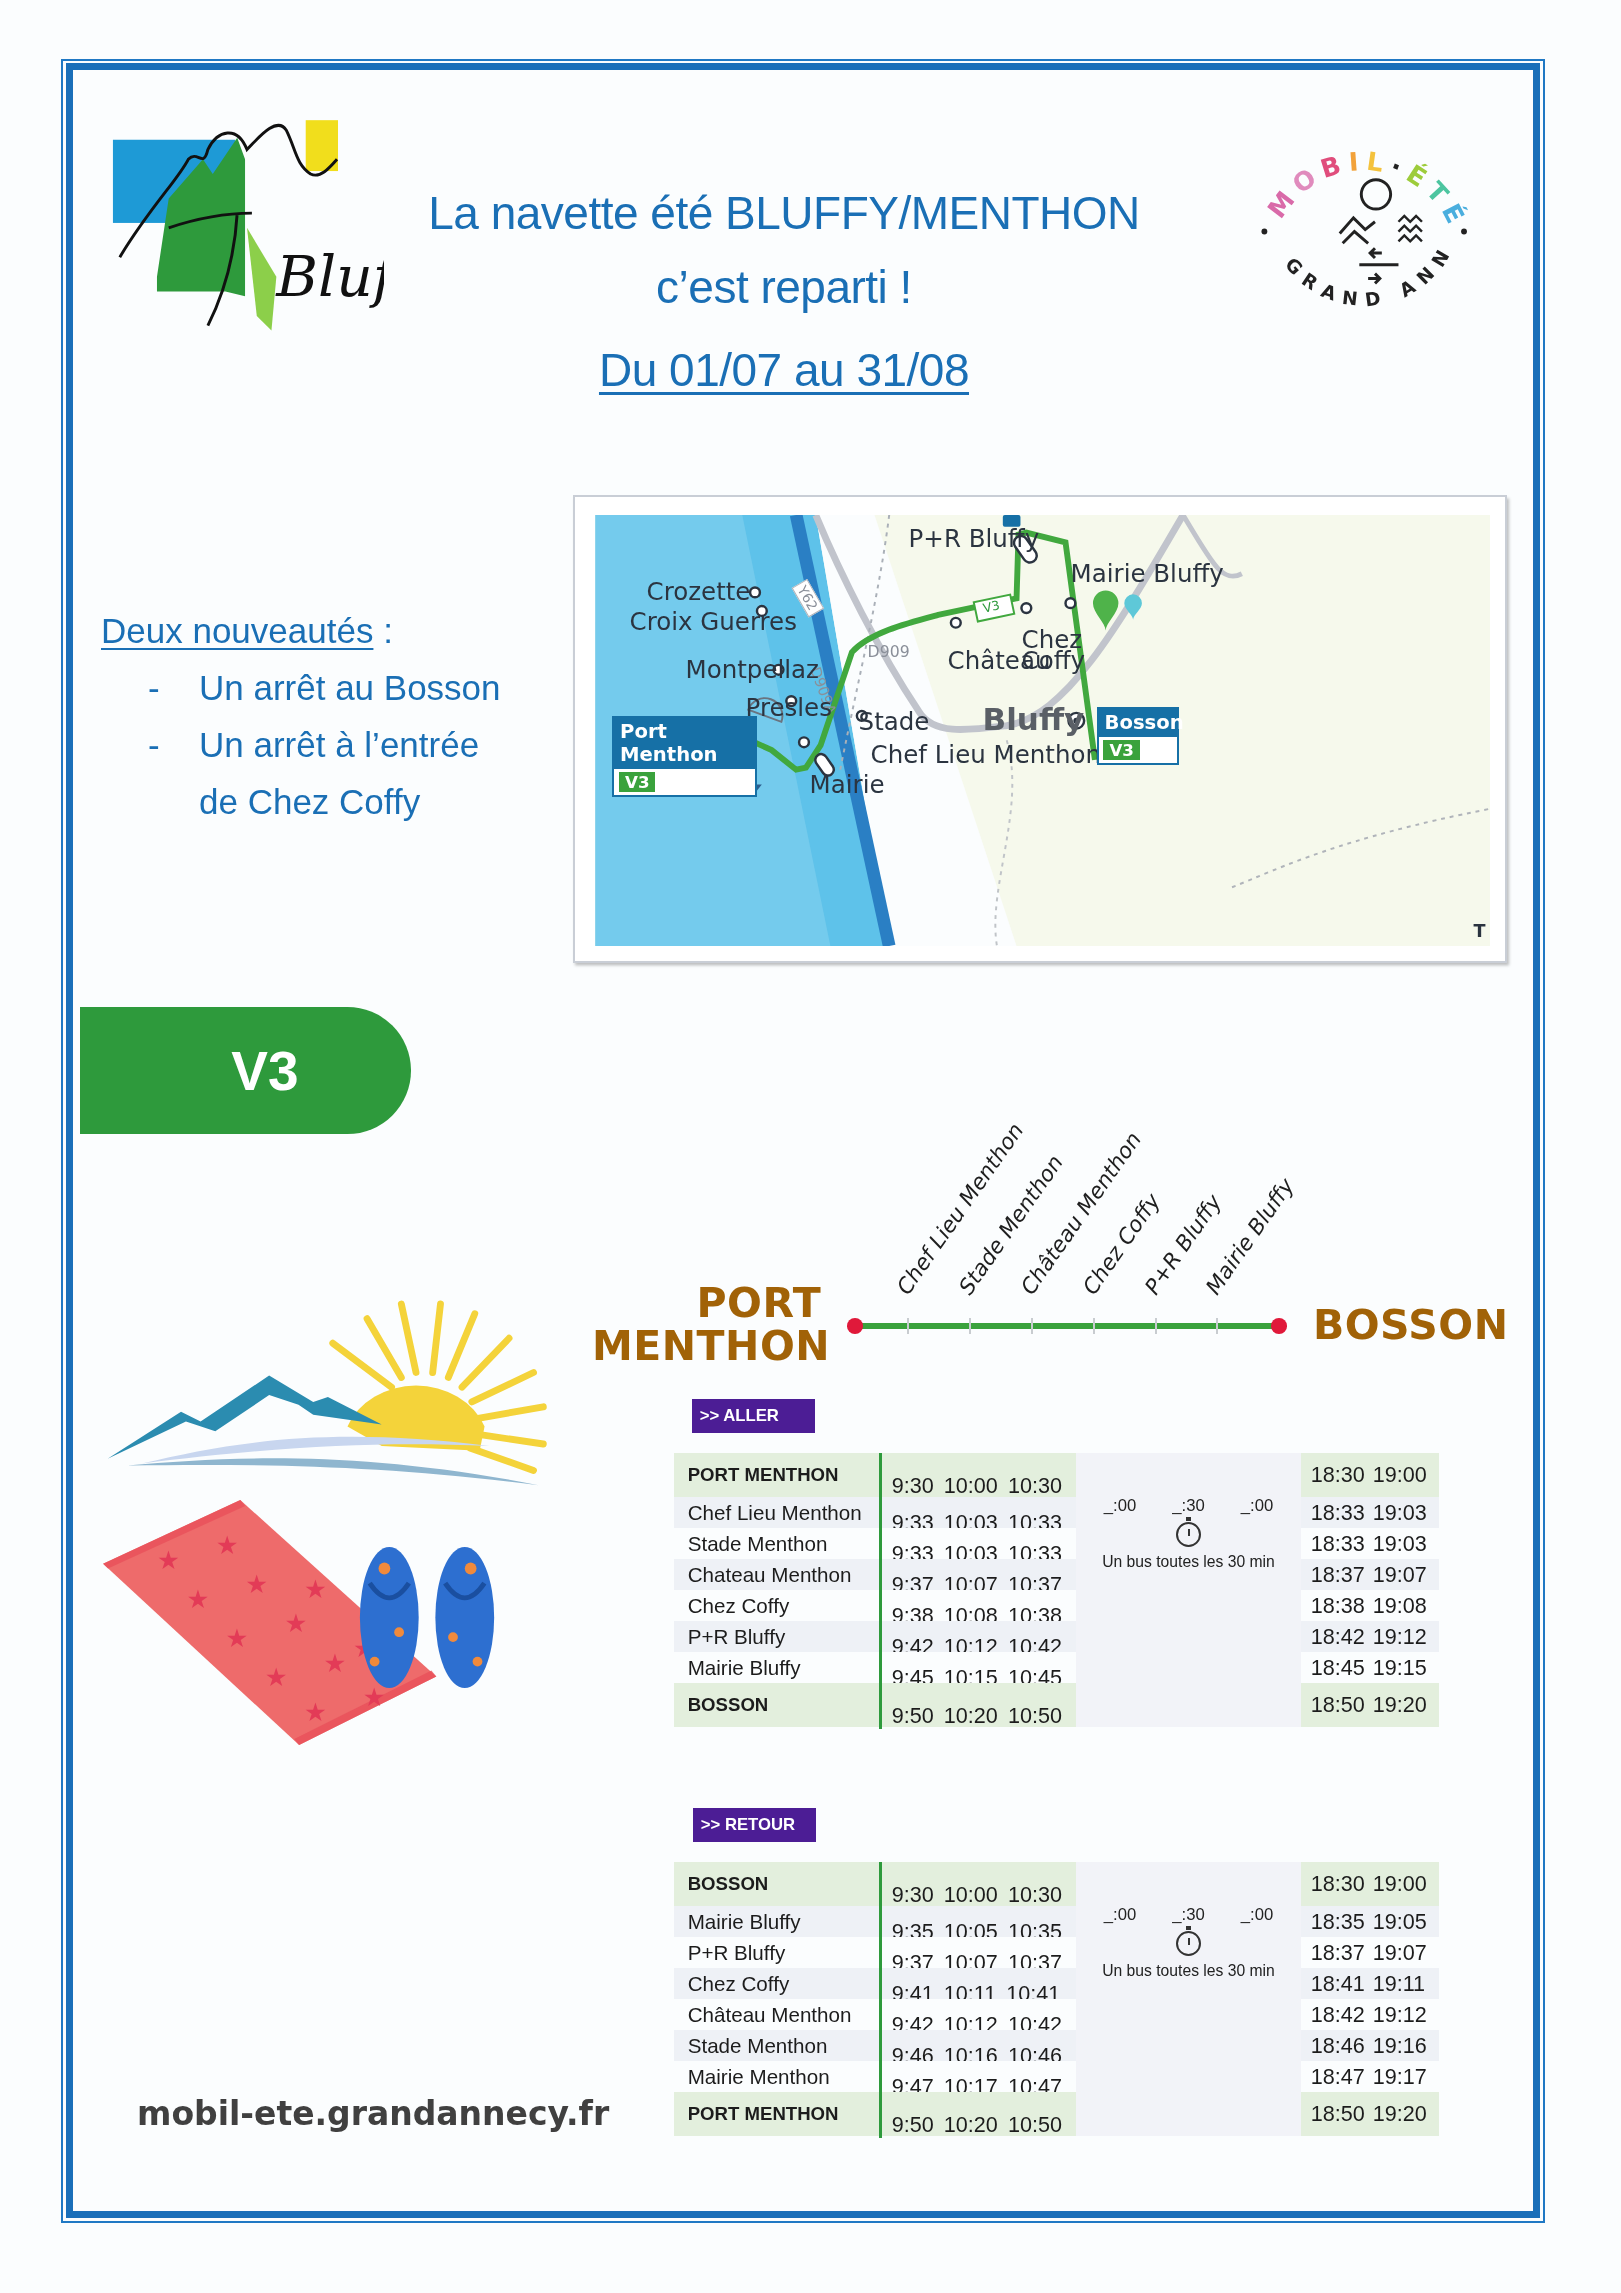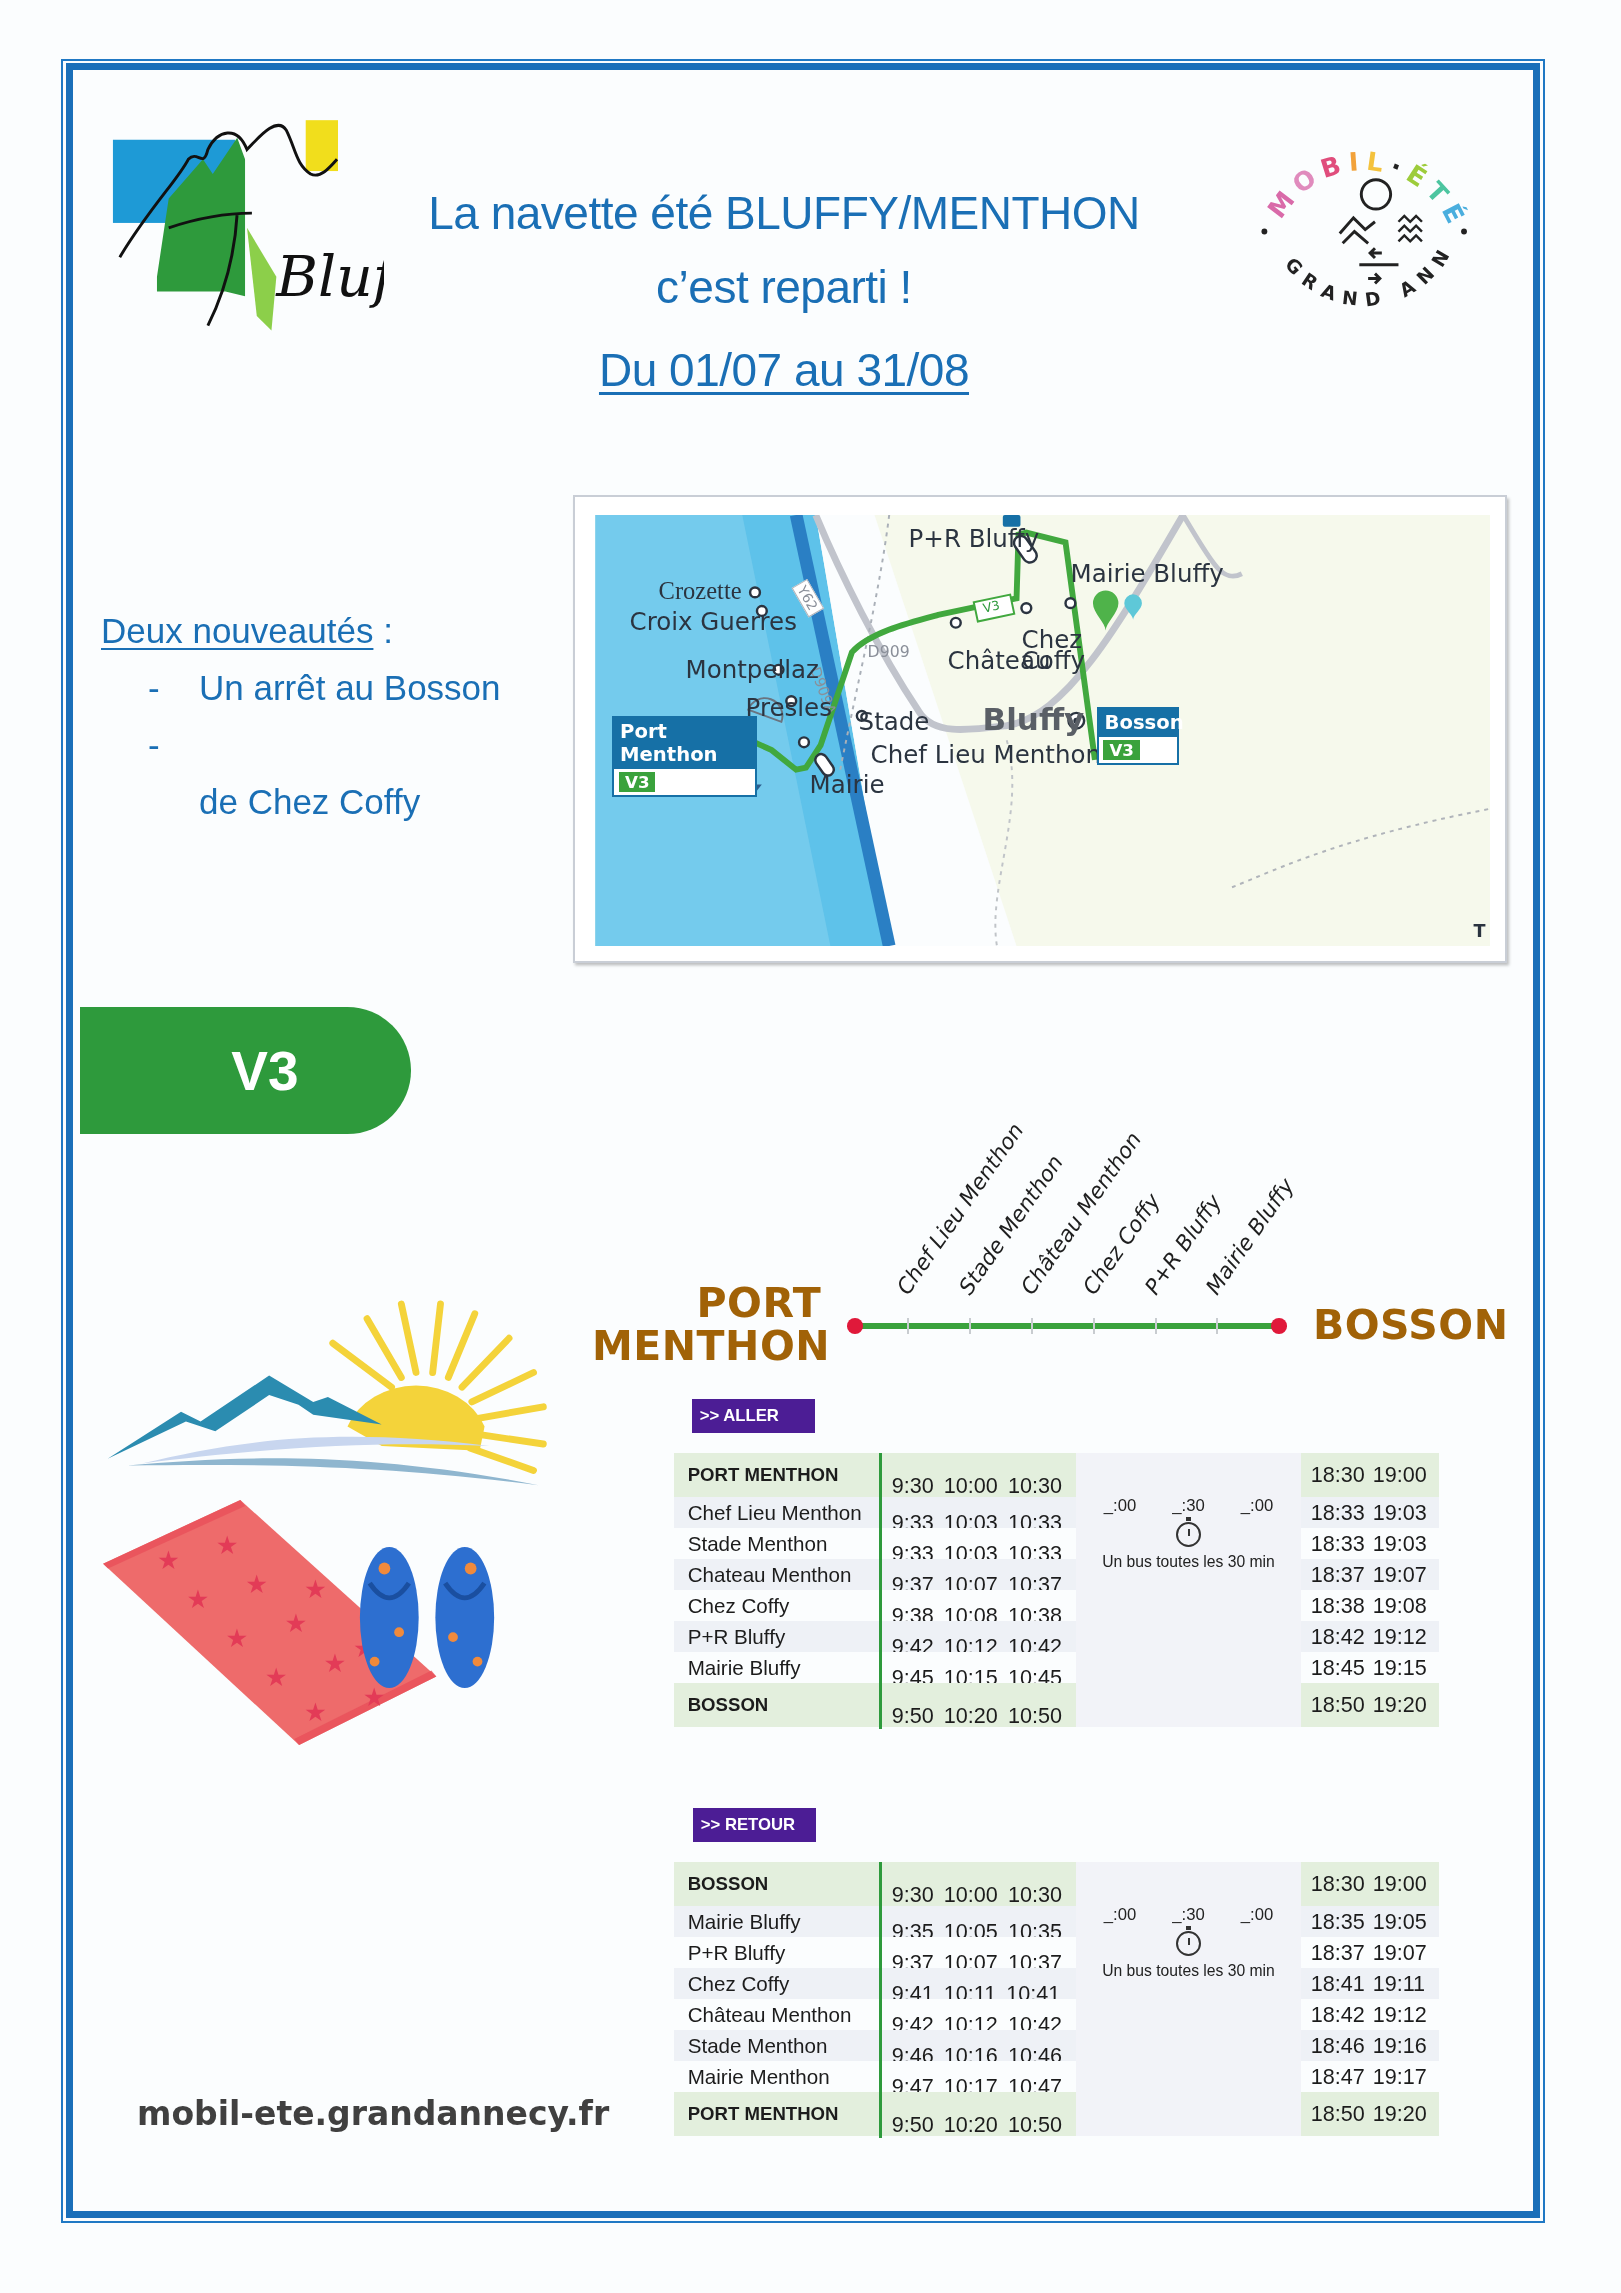--- a/index.html
+++ b/index.html
@@ -116,20 +116,21 @@
 </div>
 
 <div class="nov">
   <div class="head"><span class="u">Deux nouveautés</span><span> :</span></div>
   <div class="item">
       <span class="dash">-</span>
       <span>Un arrêt au Bosson</span>
     </div>
   <div class="item">
       <span class="dash">-</span>
+      <span>Un arrêt à l’entrée</span>
     </div>
   <div class="cont">de Chez Coffy</div>
 </div>
 
 <div class="map-card">
   <div class="map-inner">
     <svg class="abs" style="left:0;top:0" width="895" height="431" viewBox="0 0 913 440">
 
       <polygon points="0,0 225,0 300,440 0,440" fill="#5ec2ea"></polygon>
       <polygon points="0,0 150,0 240,440 0,440" fill="#8ad3ef" opacity="0.5"></polygon>
@@ -173,21 +174,21 @@
       <rect x="388" y="85" width="38" height="20" fill="#fff" stroke="#41a83e" stroke-width="2" transform="rotate(-12 407 95)"></rect>
 
       <path d="M155,205 a18,18 0 0,1 36,0 z" fill="none" stroke="#6a7480" stroke-width="2" transform="rotate(20 173 205)"></path>
 
       <path d="M120,275 l50,0 l-8,10 l-36,0z" fill="#2b5e8e"></path>
     </svg>
     <span class="map-road" style="left:196px; top:74px; transform:rotate(60deg); font-size:13.7px; border:1px solid #b0b4ba; background:#fff; padding:0 2.9px;">Y62</span>
     <span class="map-road" style="left:273px; top:127px;">D909</span>
     <span class="map-road" style="left:204px; top:167px; transform:rotate(70deg); font-size:14.7px;">D909A</span>
 
-    <span class="map-label" style="left:64px; top:62px;font-family:Liberation Serif, serif;">Crozette</span>
+    <span class="map-label" style="left:52px; top:62px;">Crozette</span>
     <span class="map-label" style="left:35px; top:92px;">Croix Guerres</span>
     <span class="map-label" style="left:91px; top:140px;">Montpellaz</span>
     <span class="map-label" style="left:151px; top:178px;">Presles</span>
     <span class="map-label" style="left:182px; top:255px;margin-left:33px;">Mairie</span>
     <span class="map-label" style="left:264px; top:192px;">Stade</span>
     <span class="map-label" style="left:276px; top:225px;">Chef Lieu Menthon</span>
     <span class="map-label" style="left:353px; top:131px;">Château</span>
     <span class="map-label" style="left:427px; top:110px;">Chez</span>
     <span class="map-label" style="left:427px; top:131px;">Coffy</span>
     <span class="map-label" style="left:314px; top:9.8px;">P+R Bluffy</span>

